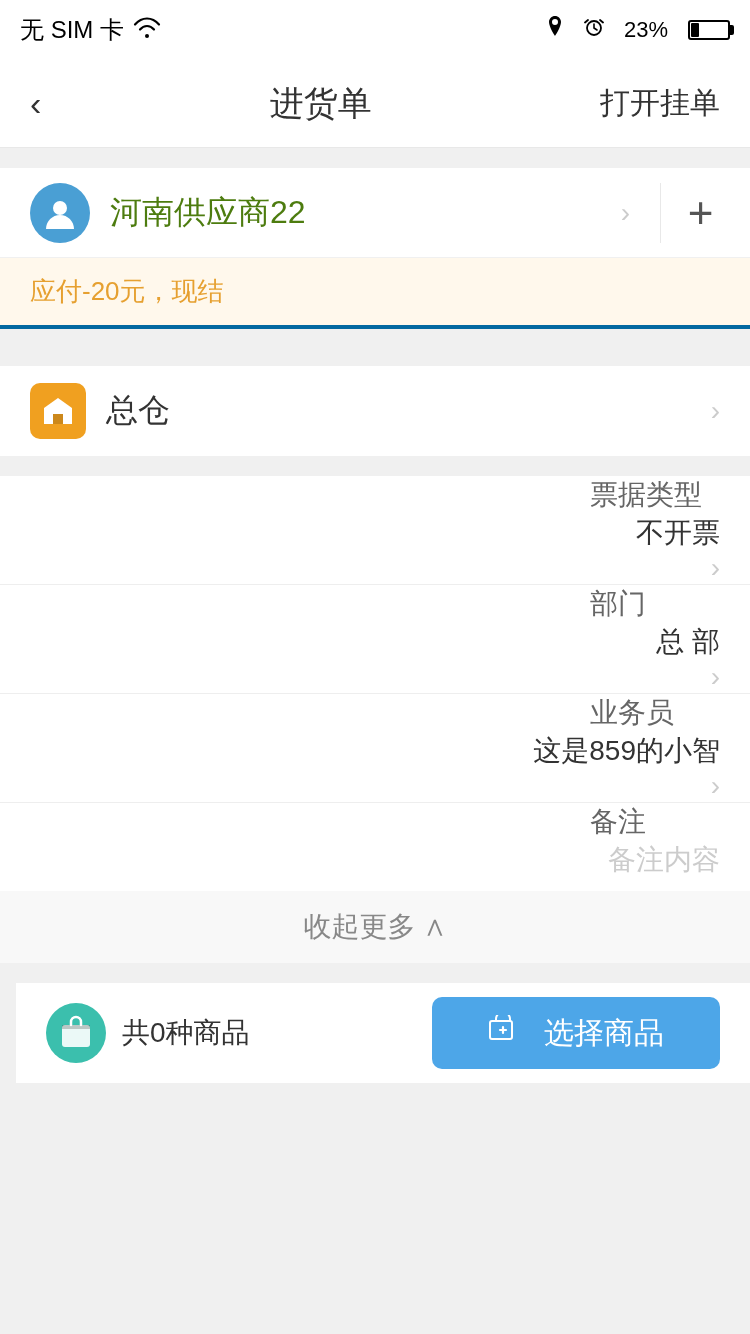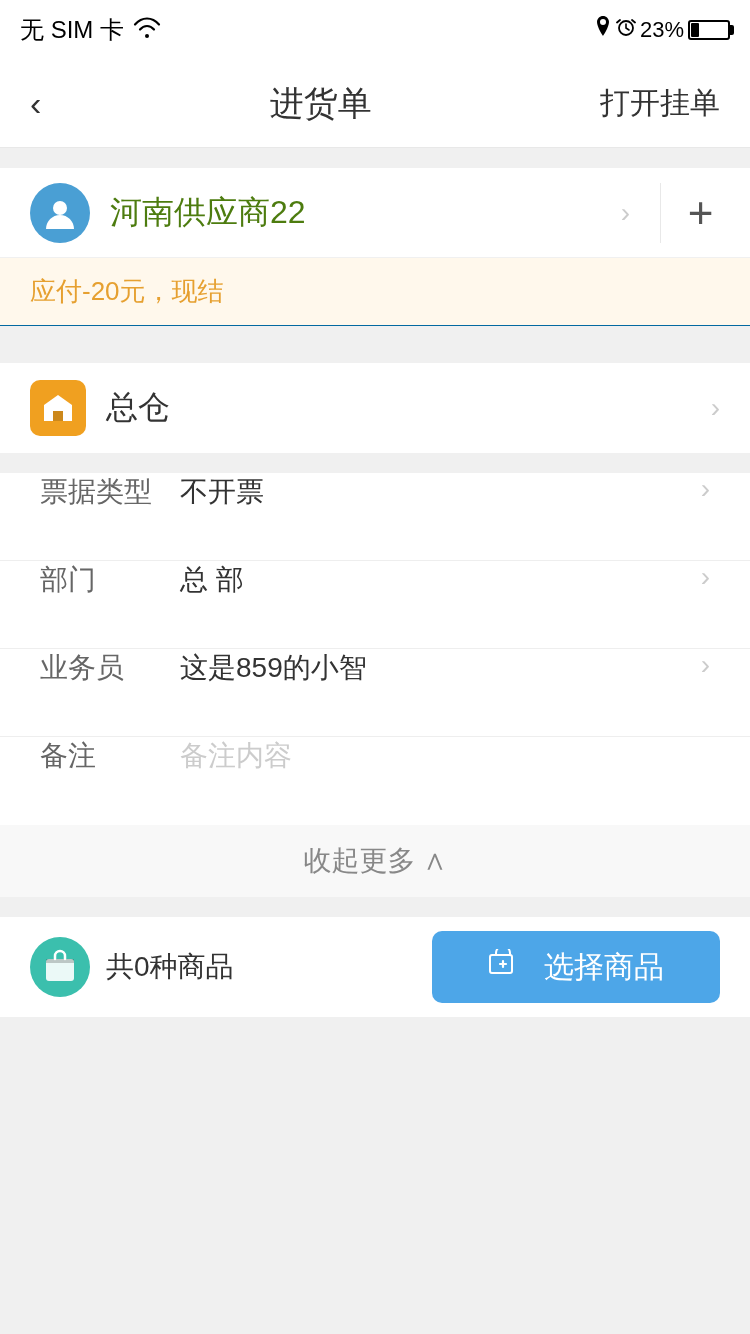--- a/index.html
+++ b/index.html
@@ -20,21 +20,21 @@
       background: #fff;
       display: flex;
       align-items: center;
       justify-content: space-between;
       padding: 0 20px;
       font-size: 24px;
       color: #000;
     }
     .status-left { display: flex; align-items: center; gap: 9px; }
     .status-center { font-size: 30px; font-weight: 500; }
-    .status-right { display: flex; align-items: center; gap: 4px; font-size: 22px; }
+    .status-right { display: flex; align-items: center; gap: 20px; font-size: 22px; }
     .battery-icon {
       width: 42px; height: 20px; border: 2px solid #000; border-radius: 3px; position: relative; display: inline-flex; align-items: center; padding: 1px;
     }
     .battery-icon::after {
       content: ''; position: absolute; right: -6px; top: 50%; transform: translateY(-50%); width: 4px; height: 10px; background: #000; border-radius: 0 2px 2px 0;
     }
     .battery-fill { height: 100%; width: 23%; background: #000; border-radius: 1px; }
 
     
     .nav-bar {
@@ -86,21 +86,21 @@
       border-left: 1px solid #e8e8e8;
       padding-left: 20px;
     }
 
     
     .notice-bar {
       background: #fff8ec;
       padding: 16px 30px;
       font-size: 26px;
       color: #e6a030;
-      border-bottom: 1px solid #0369a1;
+      border-bottom: 4px solid #0369a1;
     }
 
     
     .warehouse-row {
       display: flex;
       align-items: center;
       padding: 0 30px;
       height: 90px;
       margin-top: 17px;
     }
@@ -111,24 +111,25 @@
     }
     .warehouse-icon svg { width: 34px; height: 34px; }
     .warehouse-name { flex: 1; font-size: 32px; color: #333; }
 
     
     .form-section {
       background: #fff;
     }
     .form-row {
       display: flex;
-      align-items: flex-start;
-      padding: 0 40px;
+      align-items: flex-end;
+      padding: 0 30px;
       min-height: 88px;
       border-bottom: 1px solid #eee;
+      flex-direction: column;
     }
     .form-row:last-child { border-bottom: none; }
     .form-label {
       font-size: 28px;
       color: #666;
       width: 130px;
       flex-shrink: 0;
     }
     .form-value {
       flex: 1;
@@ -160,20 +161,21 @@
     }
 
     
     .bottom-bar {
       background: #fff;
       height: 100px;
       display: flex;
       align-items: center;
       padding: 0 30px;
       margin-top: 20px;
+      margin-left: 16px;
     }
     .product-icon {
       width: 60px; height: 60px; border-radius: 50%; background: #3bbfad;
       display: flex; align-items: center; justify-content: center;
       margin-right: 16px; flex-shrink: 0;
     }
     .product-icon svg { width: 36px; height: 36px; }
     .product-count { flex: 1; font-size: 28px; color: #333; }
     .select-btn {
       background: #4da6e8;

